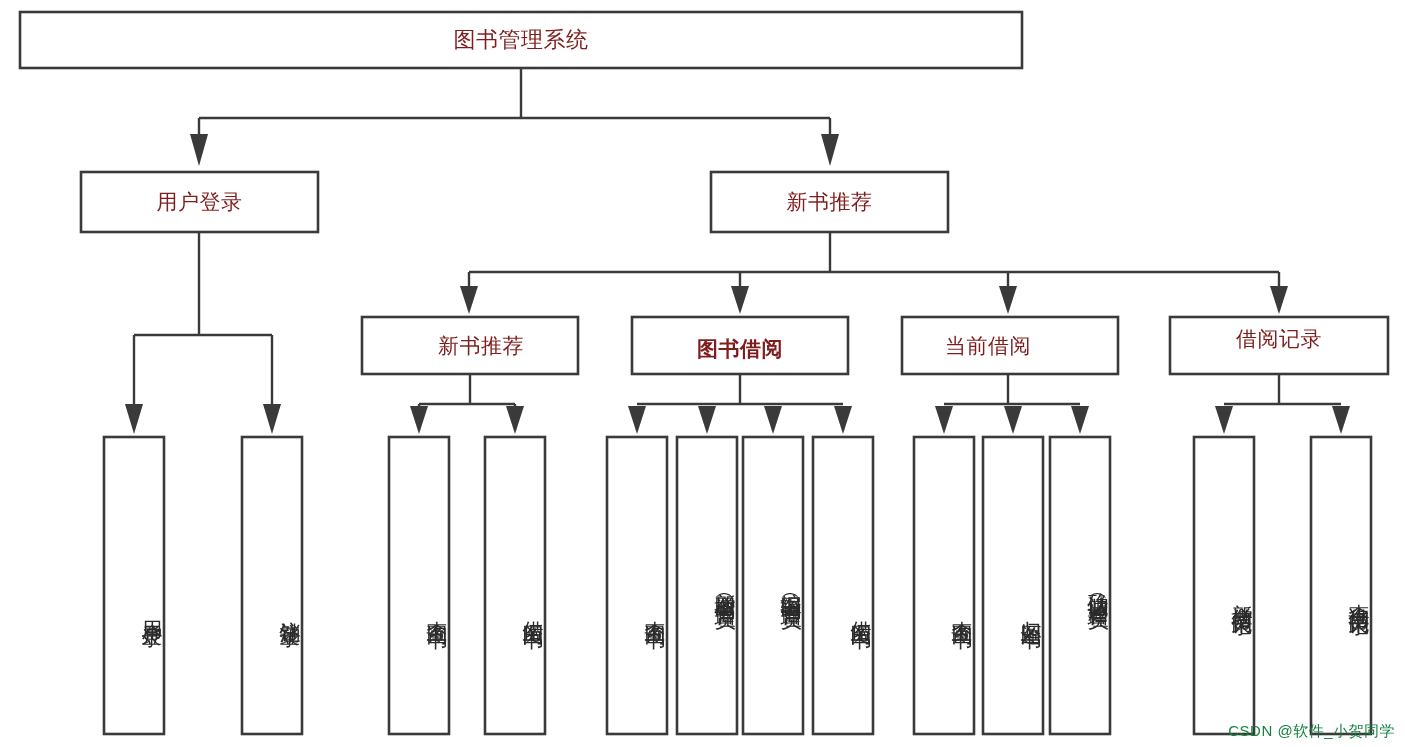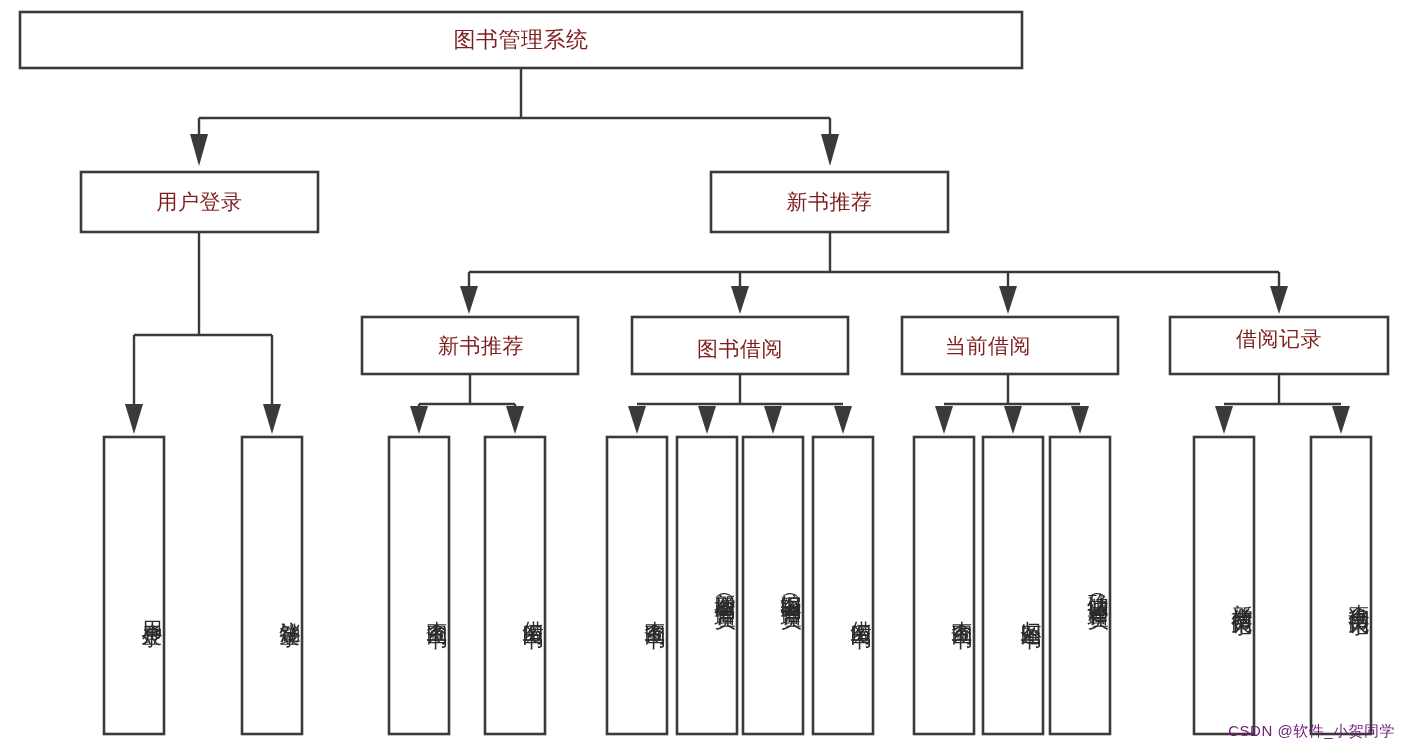--- a/index.html
+++ b/index.html
@@ -69,21 +69,21 @@
     color: #2b2b2b;
     letter-spacing: 2.5px;
     white-space: nowrap;
     pointer-events: none;
   }
   .watermark {
     position: absolute;
     right: 10px;
     bottom: 6px;
     font-size: 15px;
-    color: #701a75;
+    color: #15803d;
     letter-spacing: 0.5px;
     white-space: nowrap;
     pointer-events: none;
   }
 </style>
 </head>
 <body>
 
 <div id="diagram-root">
 
@@ -170,21 +170,21 @@
     <rect class="node-box" x="1311" y="437" width="60" height="297"></rect>
 
   </svg>
 
   <div class="h-label title" style="left:20px; top:12px; width:1002px; height:56px;">图书管理系统</div>
 
   <div class="h-label" style="left:81px; top:172px; width:237px; height:60px;">用户登录</div>
   <div class="h-label" style="left:711px; top:172px; width:237px; height:60px;">新书推荐</div>
 
   <div class="h-label" style="left:362px; top:317px; width:216px; height:57px;padding-left:11px;">新书推荐</div>
-  <div class="h-label" style="left:632px; top:317px; width:216px; height:64px;">图书借阅</div>
+  <div class="h-label" style="left:632px; top:317px; width:216px; height:64px;font-weight:bold;">图书借阅</div>
   <div class="h-label" style="left:902px; top:317px; width:172px; height:57px;">当前借阅</div>
   <div class="h-label" style="left:1170px; top:317px; width:218px; height:44px;">借阅记录</div>
 
   <div class="v-label" style="left:104px; top:489px; width:60px; height:240px;">用户登录</div>
   <div class="v-label" style="left:242px; top:489px; width:60px; height:240px;">注销登录</div>
 
   <div class="v-label" style="left:389px; top:489px; width:60px; height:240px;">查询图书</div>
   <div class="v-label" style="left:485px; top:489px; width:60px; height:240px;">借阅图书</div>
 
   <div class="v-label" style="left:607px; top:489px; width:60px; height:240px;">查询图书</div>

